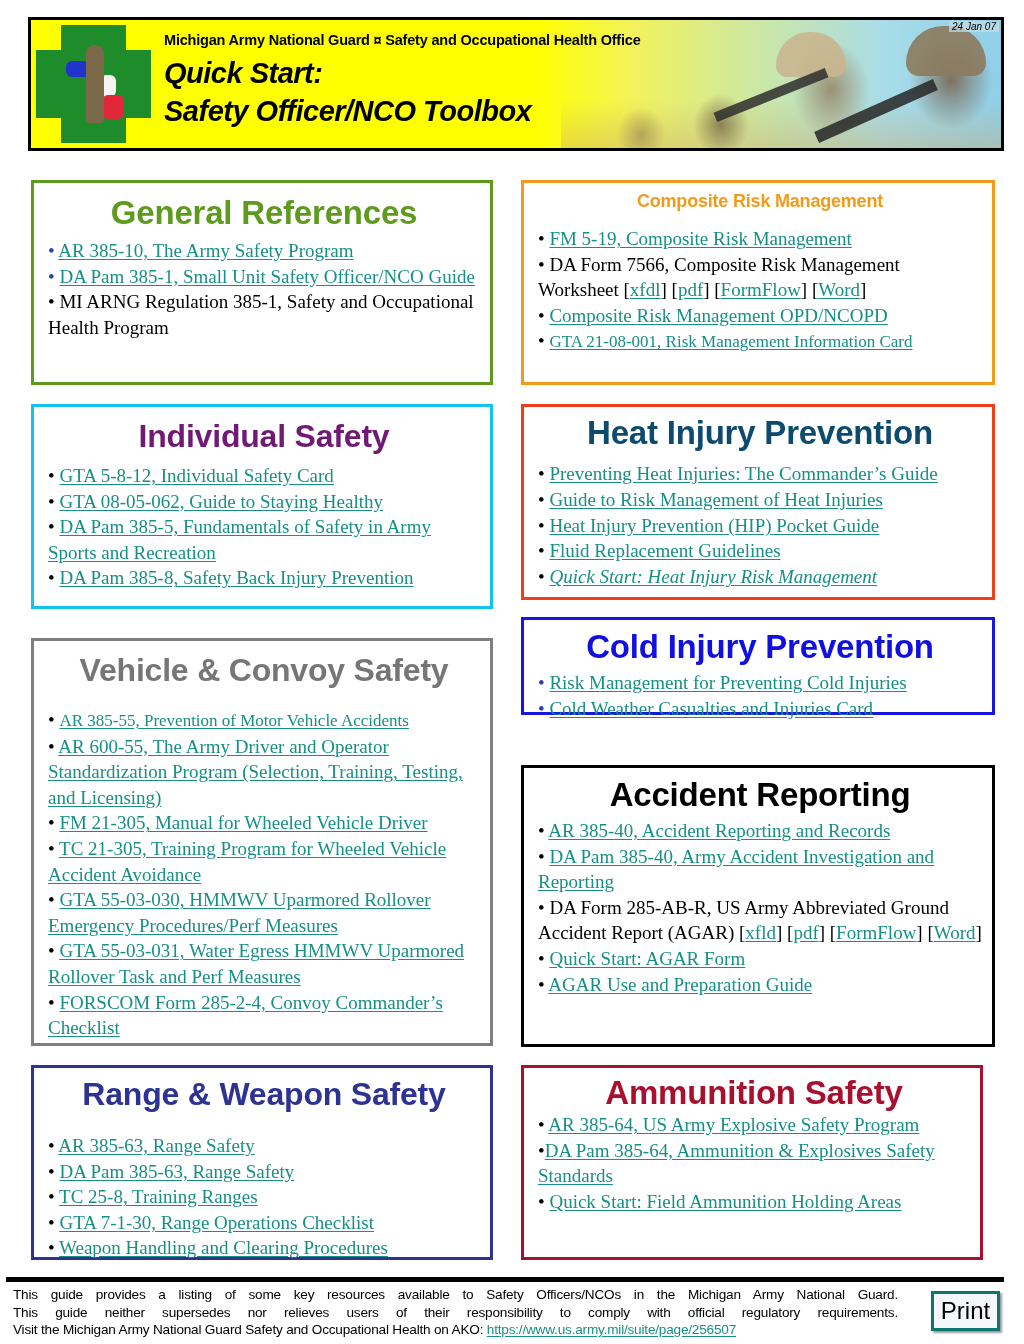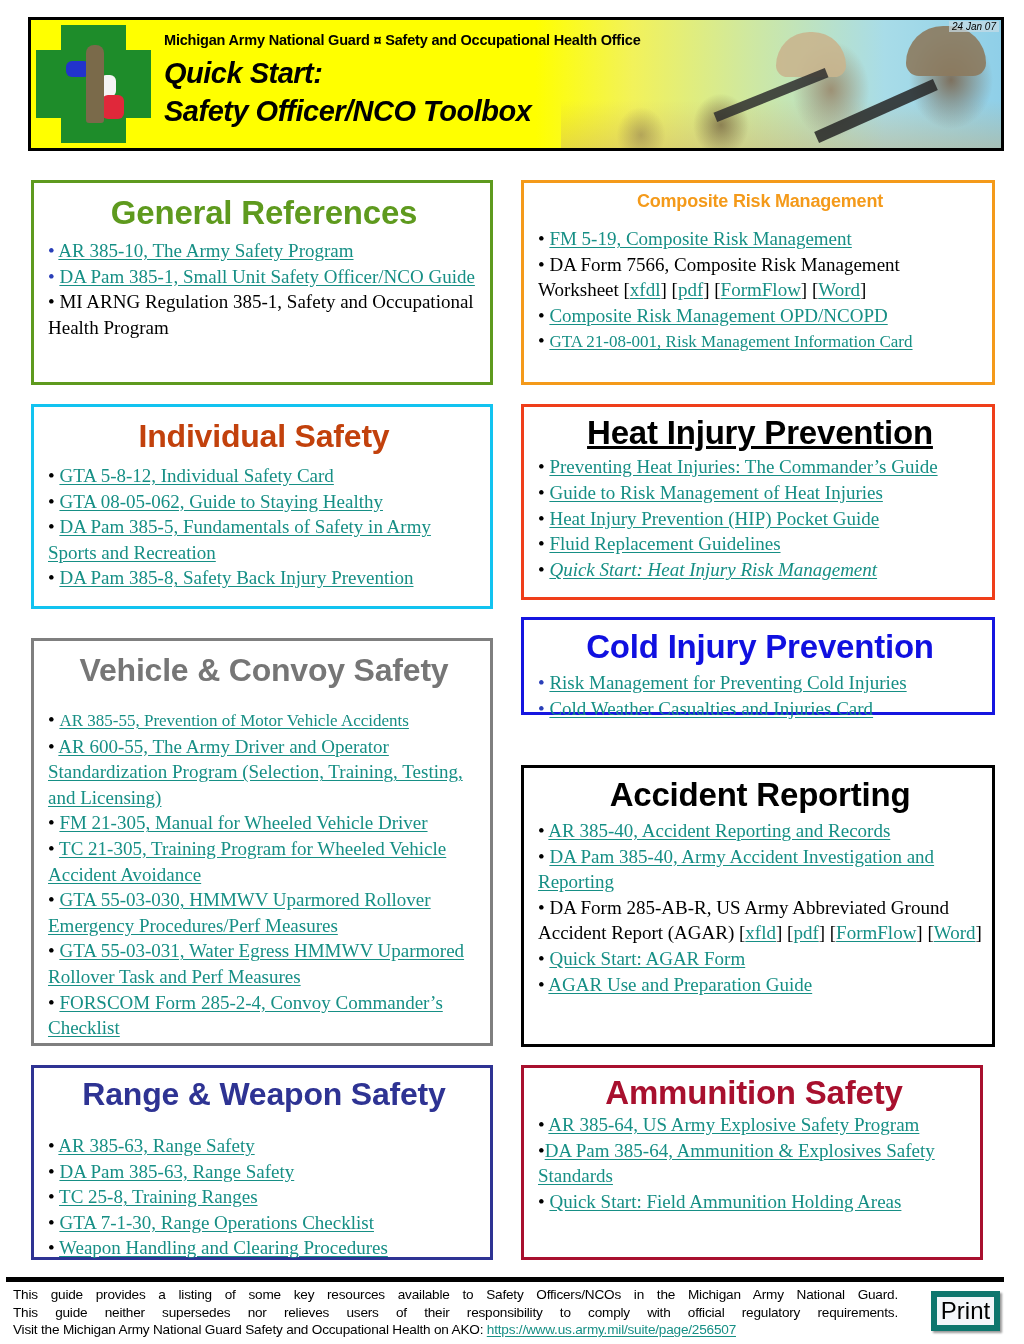--- a/index.html
+++ b/index.html
@@ -71,24 +71,24 @@
     .small { font-size: 17px; }
     .ital { font-style: italic; }
 
     #box-gen { left: 31px; top: 180px; width: 462px; height: 205px; border-color: #5e9a1e; }
     #box-gen h2 { color: #5e9a1e; font-size: 33px; margin-top: 5px; }
 
     #box-crm { left: 521px; top: 180px; width: 474px; height: 205px; border-color: #f49a1a; }
     #box-crm h2 { color: #f49a1a; font-size: 18px; margin-top: 2px; margin-bottom: 14px; }
 
     #box-ind { left: 31px; top: 404px; width: 462px; height: 205px; border-color: #12c3f0; }
-    #box-ind h2 { color: #c2410c; font-size: 32px; margin-top: 5px; margin-bottom: 8px; }
+    #box-ind h2 { color: #701a75; font-size: 32px; margin-top: 5px; margin-bottom: 8px; }
 
     #box-heat { left: 521px; top: 404px; width: 474px; height: 196px; border-color: #ef3e1a; }
-    #box-heat h2 { color: #000000; font-size: 33px; margin-top: 1px; margin-bottom: 2px; text-decoration: underline; }
+    #box-heat h2 { color: #0c4a6e; font-size: 33px; margin-top: 1px; margin-bottom: 9px; }
     #box-heat li { line-height: 25.8px; }
 
     #box-veh { left: 31px; top: 638px; width: 462px; height: 408px; border-color: #7f7f7f; }
     #box-veh h2 { color: #767676; font-size: 32px; margin-top: 5px; margin-bottom: 18px; }
 
     #box-cold { left: 521px; top: 617px; width: 474px; height: 98px; border-color: #1616e0; }
     #box-cold h2 { color: #1010e0; font-size: 33px; margin-top: 2px; margin-bottom: 4px; }
 
     #box-acc { left: 521px; top: 765px; width: 474px; height: 282px; border-color: #000; }
     #box-acc h2 { color: #000; font-size: 33px; margin-top: 2px; margin-bottom: 4px; }
@@ -103,21 +103,21 @@
     .footer-rule { position: absolute; left: 6px; top: 1277px; width: 998px; height: 5px; background: #000; }
     .footer-text {
       position: absolute; left: 13px; top: 1286px; width: 885px;
       font-family: "Liberation Sans", sans-serif; font-size: 13.6px; line-height: 17.5px; color: #000;
       letter-spacing: -0.2px;
     }
     .footer-text p.justify { text-align: justify; text-align-last: justify; }
     .footer-text a { color: #168f85; }
     .print-btn {
       position: absolute; left: 931px; top: 1291px; width: 69px; height: 40px;
-      background: #f4f6fa; border: 6px solid #0f766e;
+      background: #f4f6fa; border: 3px solid #0f766e;
       box-shadow: 2px 2px 2px #9a9a9a;
       font-family: "Liberation Sans", sans-serif; font-size: 24px; color: #000;
       display: flex; align-items: center; justify-content: center; cursor: pointer;
     }
   </style>
 </head>
 <body>
 
 <div class="banner">
   <div class="photo">

